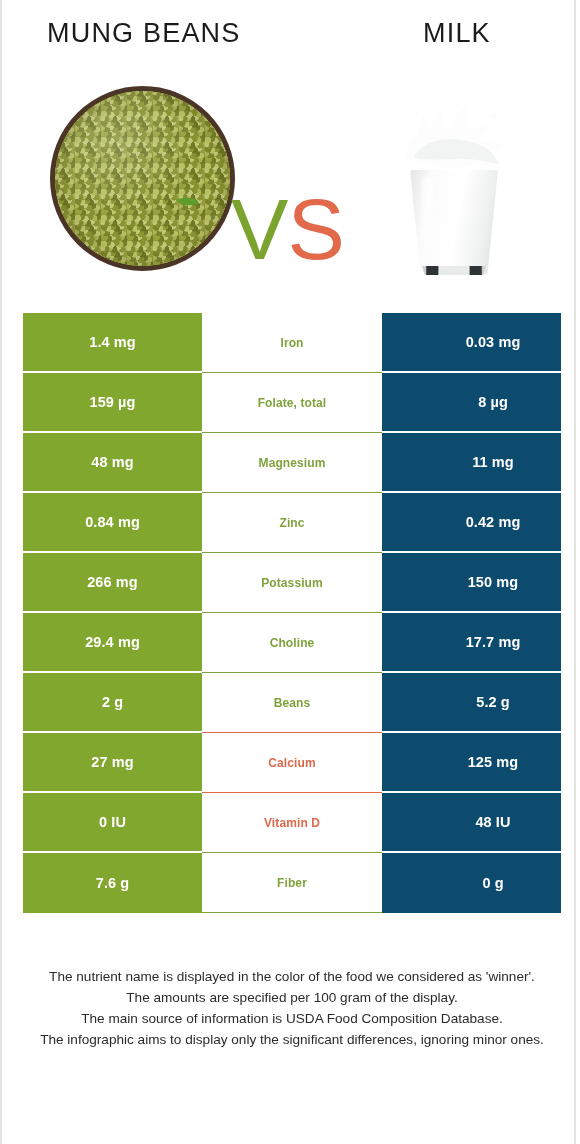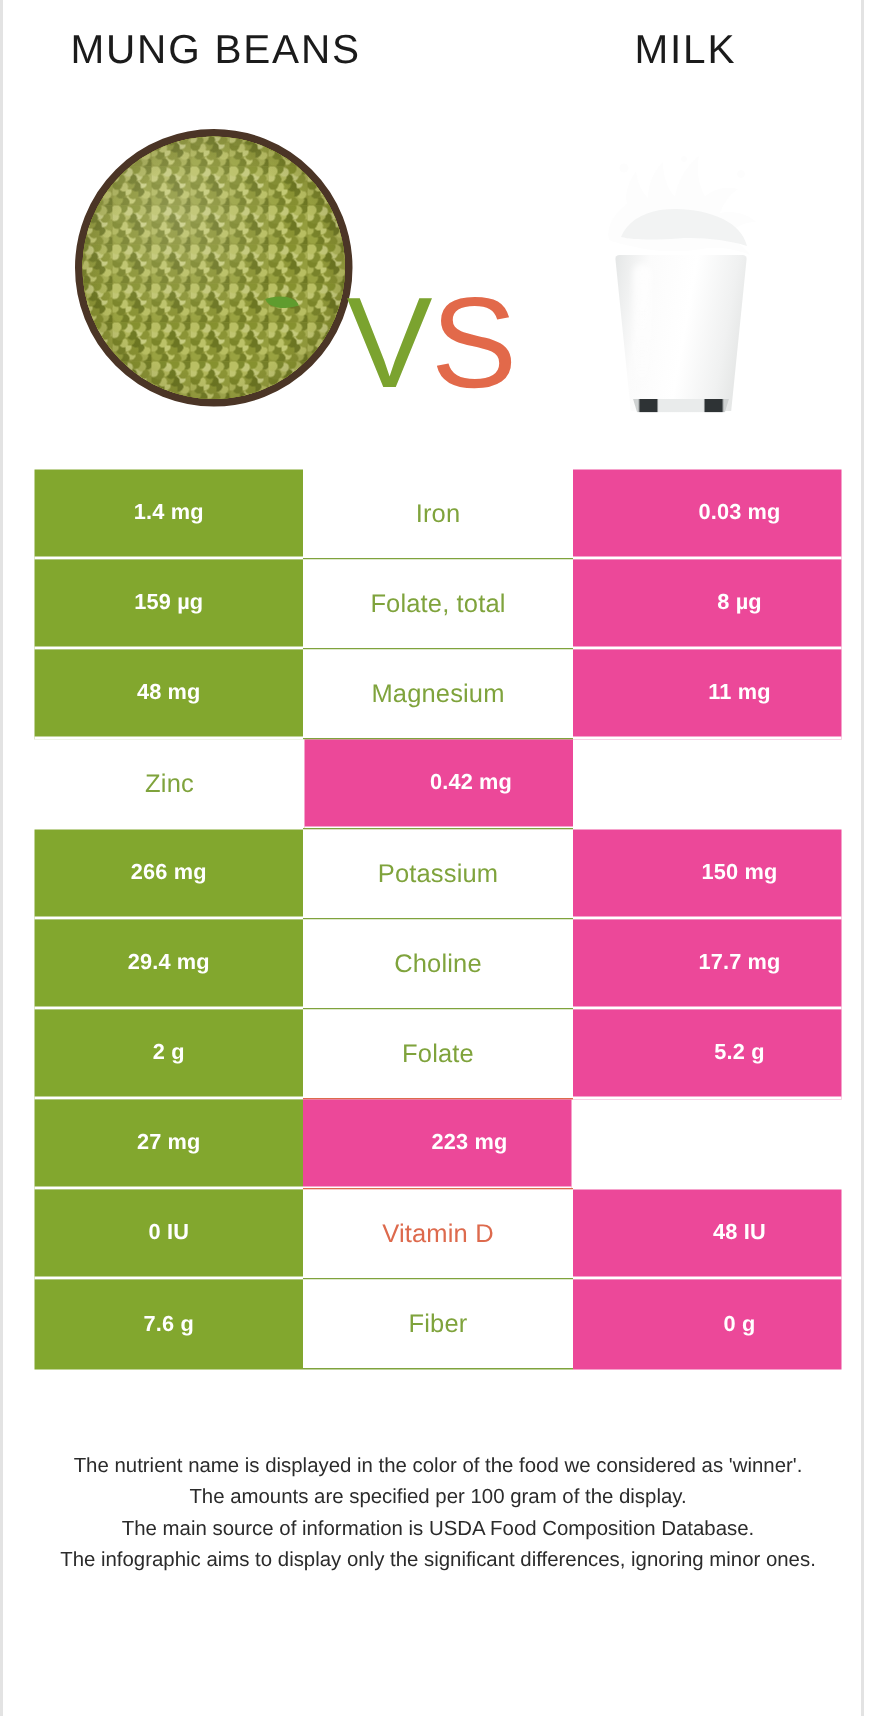--- a/index.html
+++ b/index.html
@@ -230,32 +230,32 @@
     color: #ffffff;
     border-bottom: 2px solid #ffffff;
     text-align: center;
   }
   .cell-mid {
     width: 180px;
     background: #ffffff;
   }
   .cell-right {
     width: 179px;
-    background: #ec4899;
+    background: #0c4a6e;
     color: #ffffff;
     border-bottom: 2px solid #ffffff;
     padding-left: 43px;
   }
   .row:last-child .cell-left,
   .row:last-child .cell-right {
     border-bottom: none;
   }
   .nutrient {
-    font-size: 17px;
-    font-weight: 400;
+    font-size: 12px;
+    font-weight: 700;
     letter-spacing: 0.1px;
   }
   .nutrient.win-left  { color: #7fa33c; }
   .nutrient.win-right { color: #dd6a4d; }
   .mid-divider {
     position: absolute;
     left: 179px;
     width: 180px;
     height: 1px;
     bottom: 0;
@@ -336,20 +336,21 @@
       </div>
       <div class="row">
         <div class="cell cell-left">48 mg</div>
         <div class="cell cell-mid">
           <span class="nutrient win-left">Magnesium</span>
         </div>
         <div class="cell cell-right">11 mg</div>
         <div class="mid-divider win-left"></div>
       </div>
       <div class="row">
+        <div class="cell cell-left">0.84 mg</div>
         <div class="cell cell-mid">
           <span class="nutrient win-left">Zinc</span>
         </div>
         <div class="cell cell-right">0.42 mg</div>
         <div class="mid-divider win-left"></div>
       </div>
       <div class="row">
         <div class="cell cell-left">266 mg</div>
         <div class="cell cell-mid">
           <span class="nutrient win-left">Potassium</span>
@@ -361,28 +362,31 @@
         <div class="cell cell-left">29.4 mg</div>
         <div class="cell cell-mid">
           <span class="nutrient win-left">Choline</span>
         </div>
         <div class="cell cell-right">17.7 mg</div>
         <div class="mid-divider win-left"></div>
       </div>
       <div class="row">
         <div class="cell cell-left">2 g</div>
         <div class="cell cell-mid">
-          <span class="nutrient win-left">Folate</span>
+          <span class="nutrient win-left">Beans</span>
         </div>
         <div class="cell cell-right">5.2 g</div>
         <div class="mid-divider win-right"></div>
       </div>
       <div class="row">
         <div class="cell cell-left">27 mg</div>
-        <div class="cell cell-right">223 mg</div>
+        <div class="cell cell-mid">
+          <span class="nutrient win-right">Calcium</span>
+        </div>
+        <div class="cell cell-right">125 mg</div>
         <div class="mid-divider win-right"></div>
       </div>
       <div class="row">
         <div class="cell cell-left">0 IU</div>
         <div class="cell cell-mid">
           <span class="nutrient win-right">Vitamin D</span>
         </div>
         <div class="cell cell-right">48 IU</div>
         <div class="mid-divider win-left"></div>
       </div>

